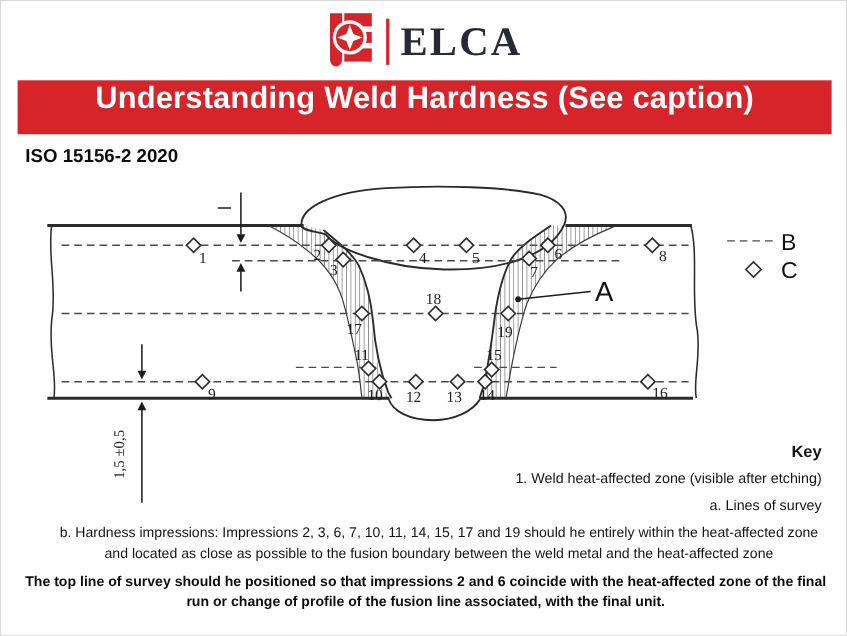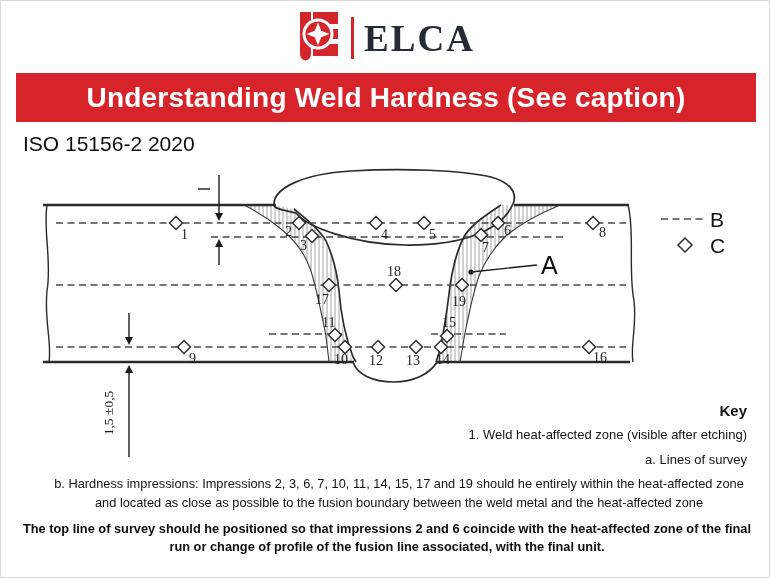--- a/index.html
+++ b/index.html
@@ -9,24 +9,24 @@
     font-family:"Liberation Sans", sans-serif;overflow:hidden;
   }
   
   .logo-row{position:absolute;top:6px;left:0;width:770px;height:62px;
     display:flex;align-items:center;justify-content:center;gap:10px;}
   .logo-divider{width:3px;height:42px;background:#d4252b;}
   .logo-text{font-family:"Liberation Serif", serif;font-size:37px;font-weight:600;
     color:#252a35;letter-spacing:2px;line-height:1;text-align:center;}
   
   .banner{position:absolute;top:72px;left:15px;width:740px;height:49px;
-    background:#d7242b;display:flex;align-items:center;justify-content:center;}
+    background:#d7242b;display:flex;justify-content:center;}
   .banner h1{margin:0;color:#ffffff;font-size:28px;font-weight:bold;letter-spacing:.2px;}
   
-  .standard{position:absolute;top:131px;left:22px;font-size:21px;font-weight:normal;color:#0d0d0d;}
+  .standard{position:absolute;top:131px;left:22px;font-size:17px;font-weight:bold;color:#0d0d0d;}
   
   #weld-svg{position:absolute;top:160px;left:0;width:770px;height:300px;z-index:1;}
   .plate-line{stroke:#2b2b2b;stroke-width:2.6;fill:none;}
   .edge-line{stroke:#2b2b2b;stroke-width:1.4;fill:none;}
   .fusion{stroke:#2b2b2b;stroke-width:1.7;fill:none;}
   .outerhaz{stroke:#3a3a3a;stroke-width:1.1;fill:none;}
   .survey{stroke:#4a4a4a;stroke-width:1.3;stroke-dasharray:7 4.5;}
   .dim{stroke:#1c1c1c;stroke-width:1.4;fill:none;}
   .dim-fill{fill:#1c1c1c;stroke:none;}
   .marker-diamond{fill:#ffffff;stroke:#2e2e2e;stroke-width:1.5;}

